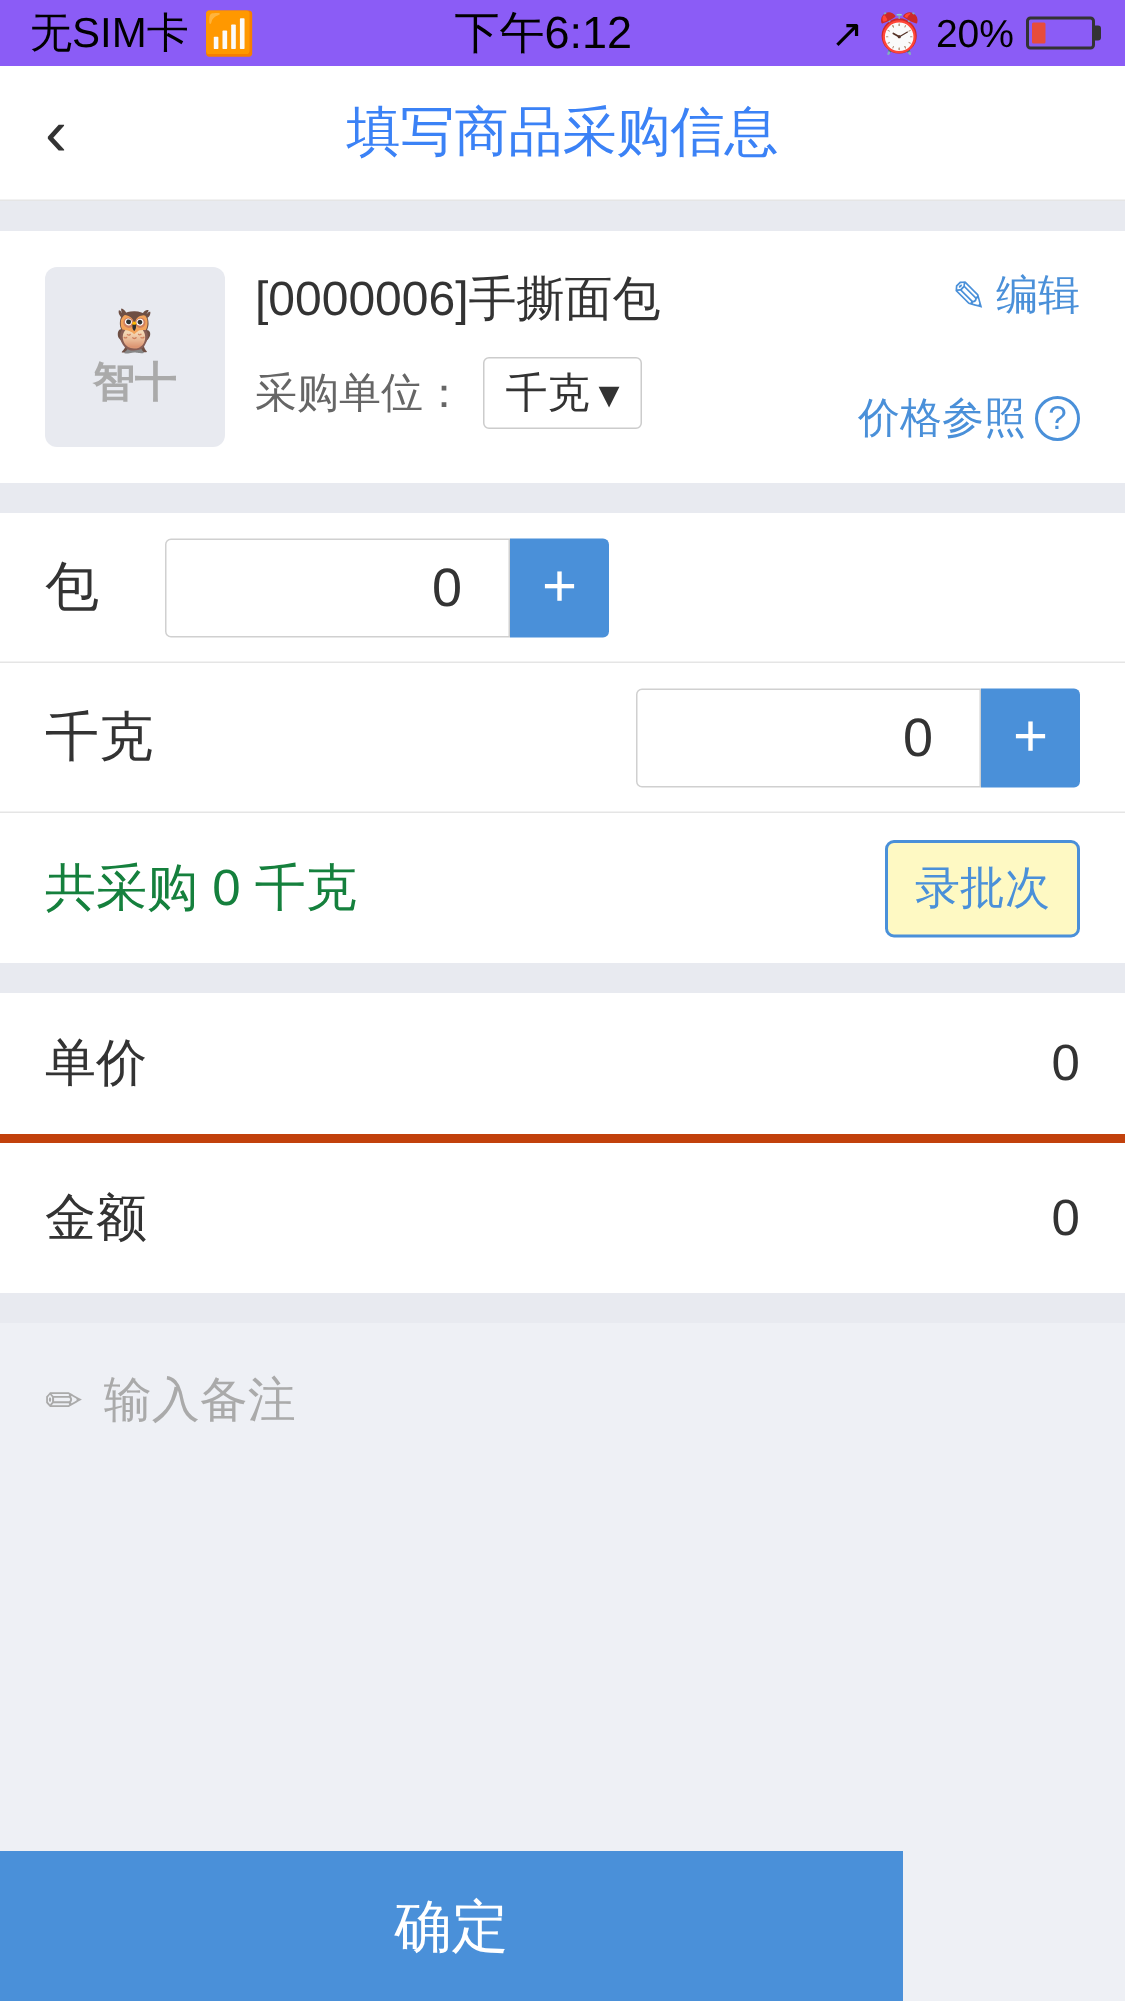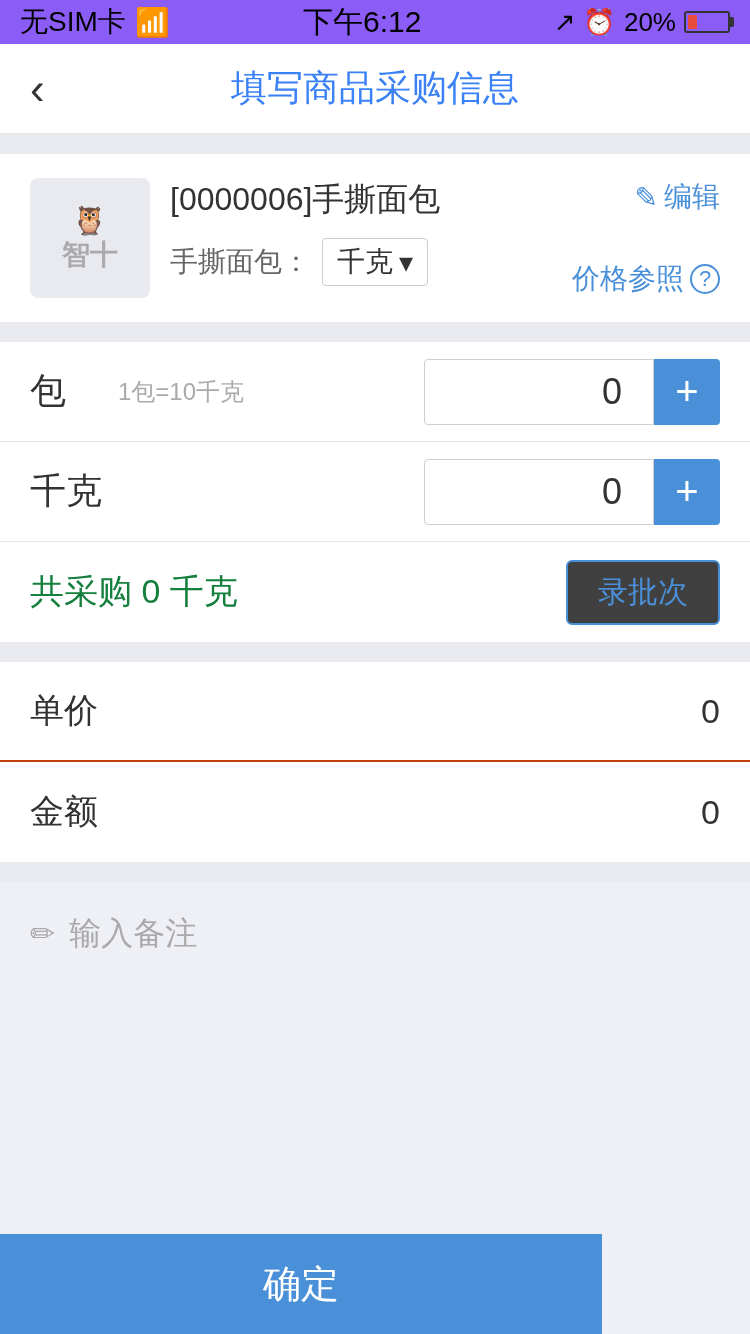--- a/index.html
+++ b/index.html
@@ -214,39 +214,39 @@
       background: #fff;
     }
     .summary-text {
       font-size: 34px;
       color: #15803d;
       text-align: right;
     }
     .record-btn {
       border: 2px solid #4a90d9;
       border-radius: 6px;
-      padding: 10px 30px;
+      padding: 10px 18px;
       color: #4a90d9;
       font-size: 30px;
-      background: #404040;
+      background: #fef9c3;
       cursor: pointer;
     }
 
     
     .price-section {
       background: #fff;
       margin-top: 0;
     }
     .price-row {
       display: flex;
       align-items: center;
       justify-content: space-between;
       padding: 0 30px;
       height: 100px;
-      border-bottom: 2px solid #c2410c;
+      border-bottom: 6px solid #c2410c;
     }
     .price-label {
       font-size: 34px;
       color: #333;
     }
     .price-value {
       font-size: 34px;
       color: #333;
     }
 
@@ -326,21 +326,21 @@
     <div class="product-image-logo">
       <div>🦉</div>
       <div>智十</div>
     </div>
   </div>
   <div class="product-info">
     <div class="product-name">
       <span>[0000006]</span><span>手撕面包</span>
     </div>
     <div class="product-unit">
-      <span>手撕面包：</span>
+      <span>采购单位：</span>
       <div class="unit-selector">
         <span>千克</span>
         <span>▾</span>
       </div>
     </div>
   </div>
   <div class="edit-btn">
     <span>✎</span>
     <span>编辑</span>
   </div>
@@ -351,21 +351,20 @@
     </div>
   </div>
 </div>
 
 <div class="divider"></div>
 
 <div class="input-section">
 
   <div class="input-row">
     <span class="input-label">包</span>
-    <span class="input-sublabel">1包=10千克</span>
     <div class="input-control">
       <input class="number-input" type="number" value="0" style="">
       <button class="plus-btn">+</button>
     </div>
   </div>
 
   <div class="input-row">
     <span class="input-label">千克</span>
     <span class="input-sublabel"></span>
     <div class="input-control">

